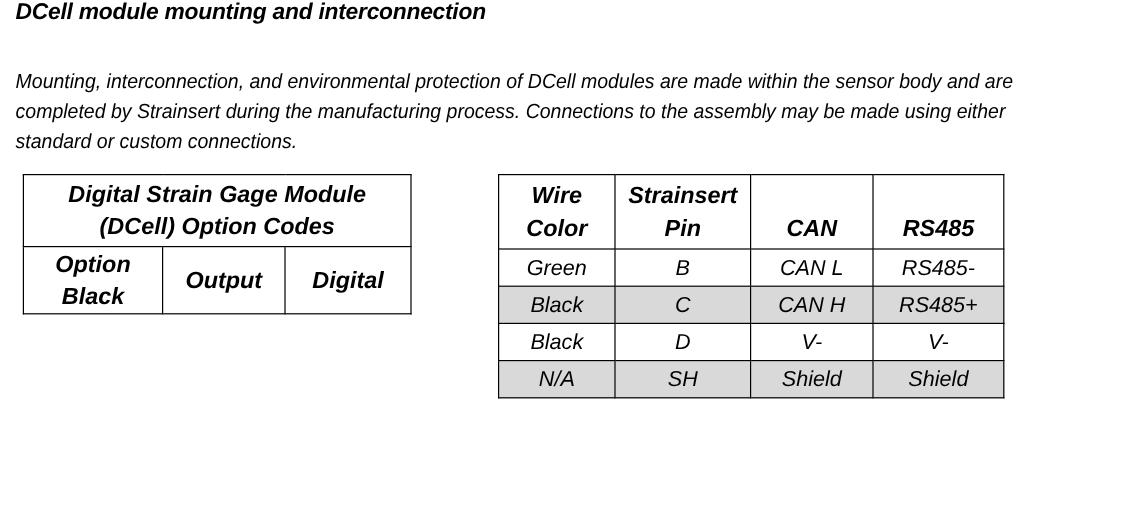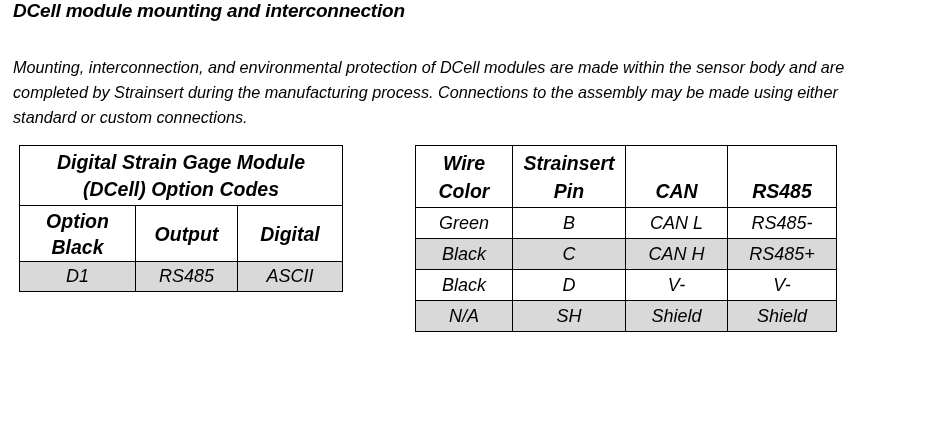--- a/index.html
+++ b/index.html
@@ -142,25 +142,20 @@
         <span>Black</span>
       </td>
       <td class="hdr col-hdr">
         <span>Output</span>
       </td>
       <td class="hdr col-hdr">
         <span>Digital</span>
       </td>
     </tr>
 
-    <tr>
-      <td class="data shade">D1</td>
-      <td class="data shade">RS485</td>
-      <td class="data shade">ASCII</td>
-    </tr>
   </tbody>
 </table>
 
 <table class="doc-table" id="tbl-cable">
   <colgroup>
     <col class="w-cab1">
       <col class="w-cab2">
       <col class="w-cab3">
       <col class="w-cab4">
   </colgroup>

